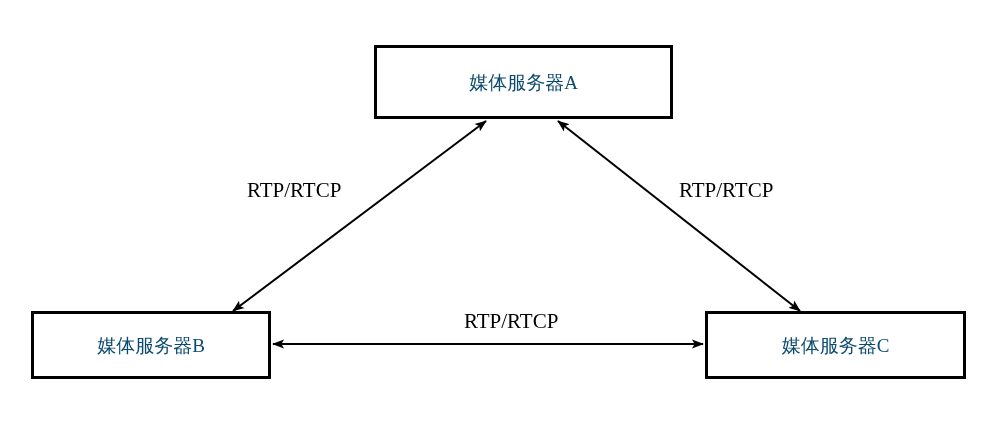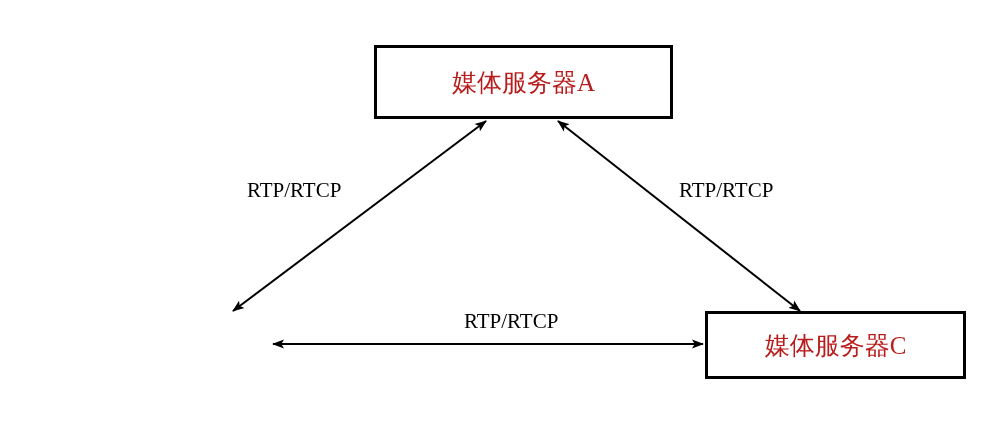--- a/index.html
+++ b/index.html
@@ -31,24 +31,24 @@
     box-sizing: border-box;
     border: 3px solid #000000;
     background: #ffffff;
     display: flex;
     align-items: center;
     justify-content: center;
     z-index: 3;
   }
   .node-label {
     font-family: "Liberation Serif", "DejaVu Serif", serif;
-    font-size: 25px;
+    font-size: 19px;
     line-height: 1;
     letter-spacing: 0px;
-    color: #b91c1c;
+    color: #0c4a6e;
     white-space: nowrap;
   }
   #node-a {
     left: 374px;
     top: 45px;
     width: 299px;
     height: 74px;
   }
   #node-b {
     left: 31px;
@@ -104,20 +104,23 @@
 
     <line x1="558" y1="121" x2="800" y2="311" stroke="#000000" stroke-width="2" marker-start="url(#arrow-start)" marker-end="url(#arrow-end)"></line>
 
     <line x1="273" y1="344" x2="703" y2="344" stroke="#000000" stroke-width="2" marker-start="url(#arrow-start)" marker-end="url(#arrow-end)"></line>
   </svg>
 
   <div class="node-box" id="node-a">
     <span class="node-label">媒体服务器A</span>
   </div>
 
+  <div class="node-box" id="node-b">
+    <span class="node-label">媒体服务器B</span>
+  </div>
 
   <div class="node-box" id="node-c">
     <span class="node-label">媒体服务器C</span>
   </div>
 
   <div class="edge-label" id="edge-label-ab">RTP/RTCP</div>
 
   <div class="edge-label" id="edge-label-ac">RTP/RTCP</div>
 
   <div class="edge-label" id="edge-label-bc">RTP/RTCP</div>

